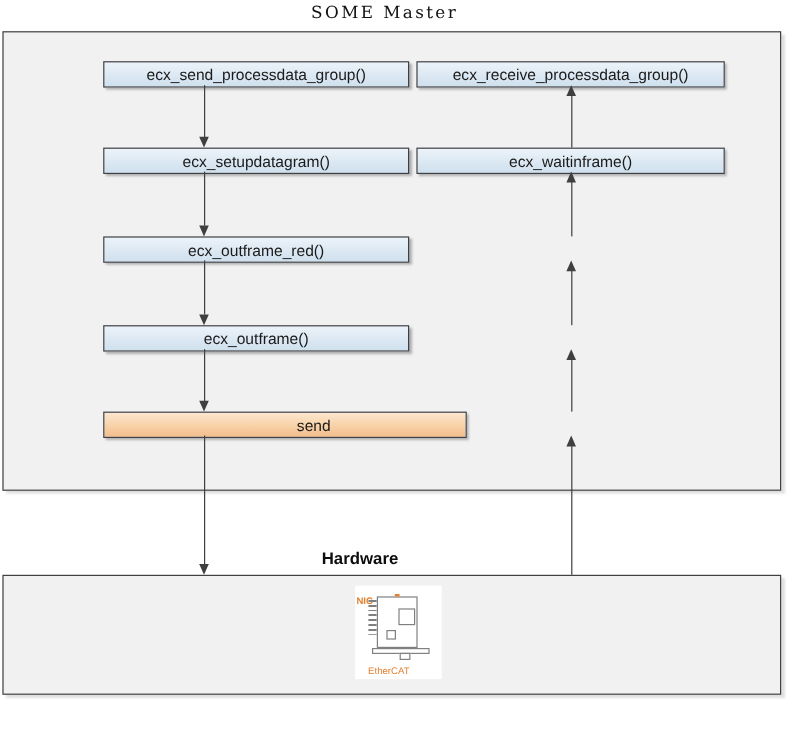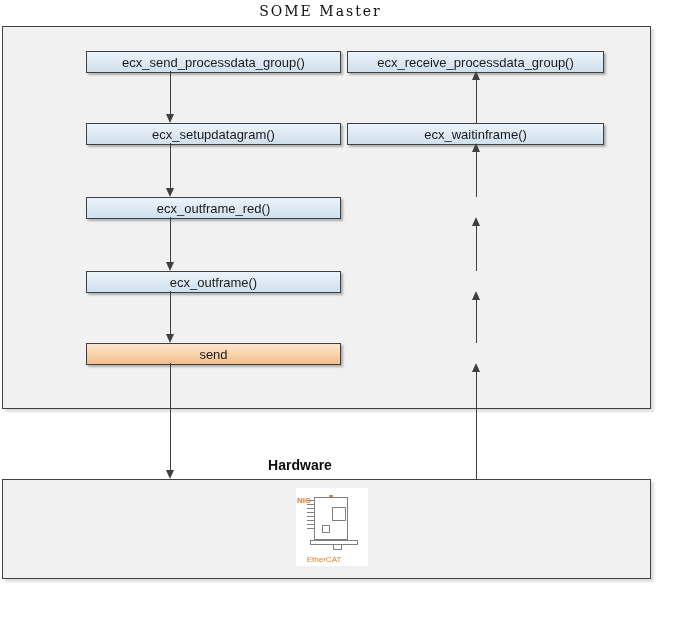--- a/index.html
+++ b/index.html
@@ -43,20 +43,21 @@
     background:linear-gradient(to bottom,
       var(--func-box-top,#ecf3fa) 0%,
       #dde9f3 50%,
       var(--func-box-bottom,#cfe0ee) 100%);
   }
   .fbox.orange{
     background:linear-gradient(to bottom,
       var(--io-box-top,#fce7d0) 0%,
       #f8d3aa 50%,
       var(--io-box-bottom,#f3bd8d) 100%);
+    padding-left:48px;
   }
   .col-left{left:49px;width:253px;margin-left:37px;}
   .col-right{left:347px;width:255px;}
   .vline{
     position:absolute;width:0;
     border-left:1px solid var(--arrow,#3f3f3f);
   }
   .ah{position:absolute;width:0;height:0;
     border-left:4px solid transparent;border-right:4px solid transparent;}
   .ah-down{border-top:9px solid var(--arrow,#3f3f3f);}

